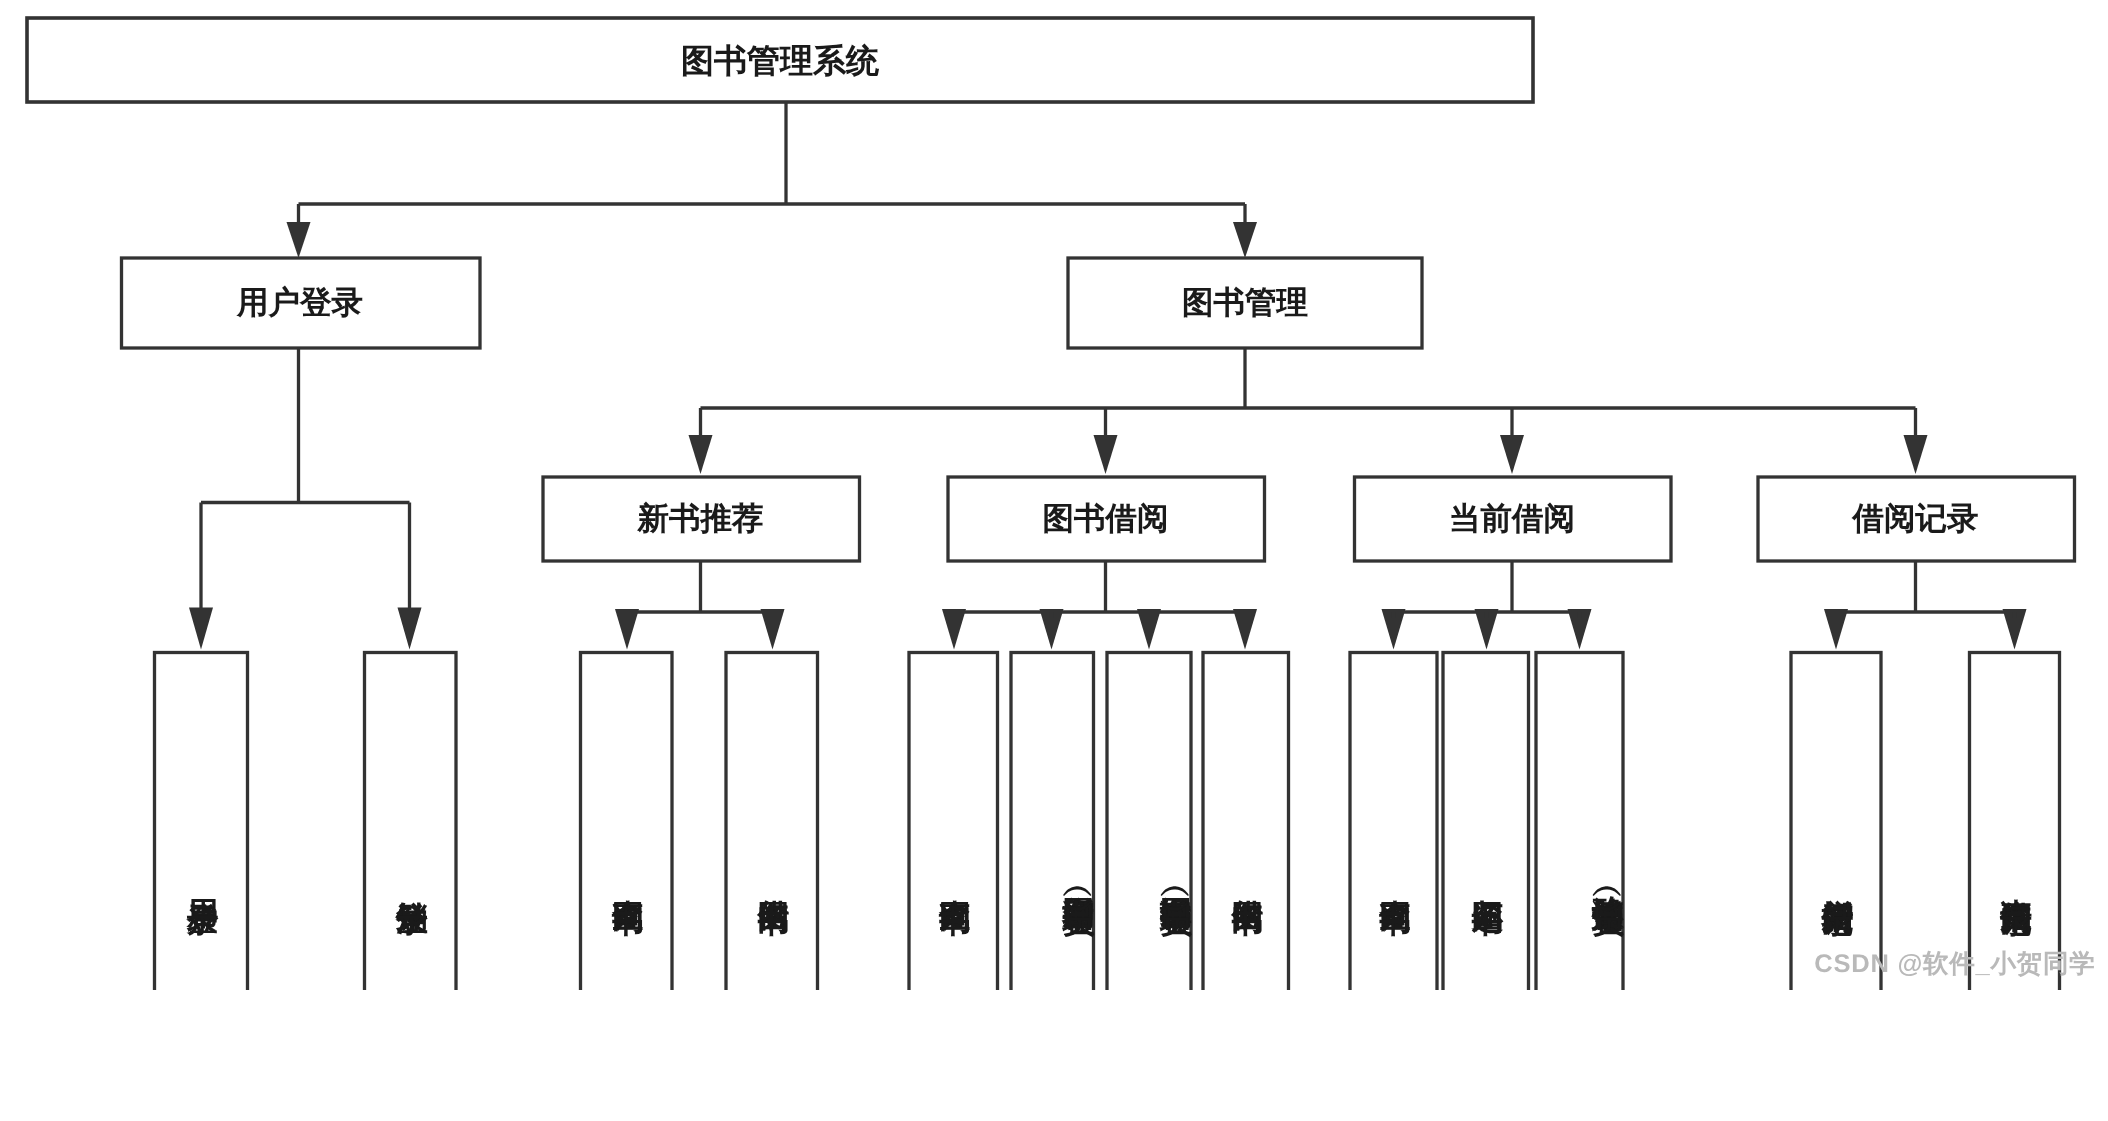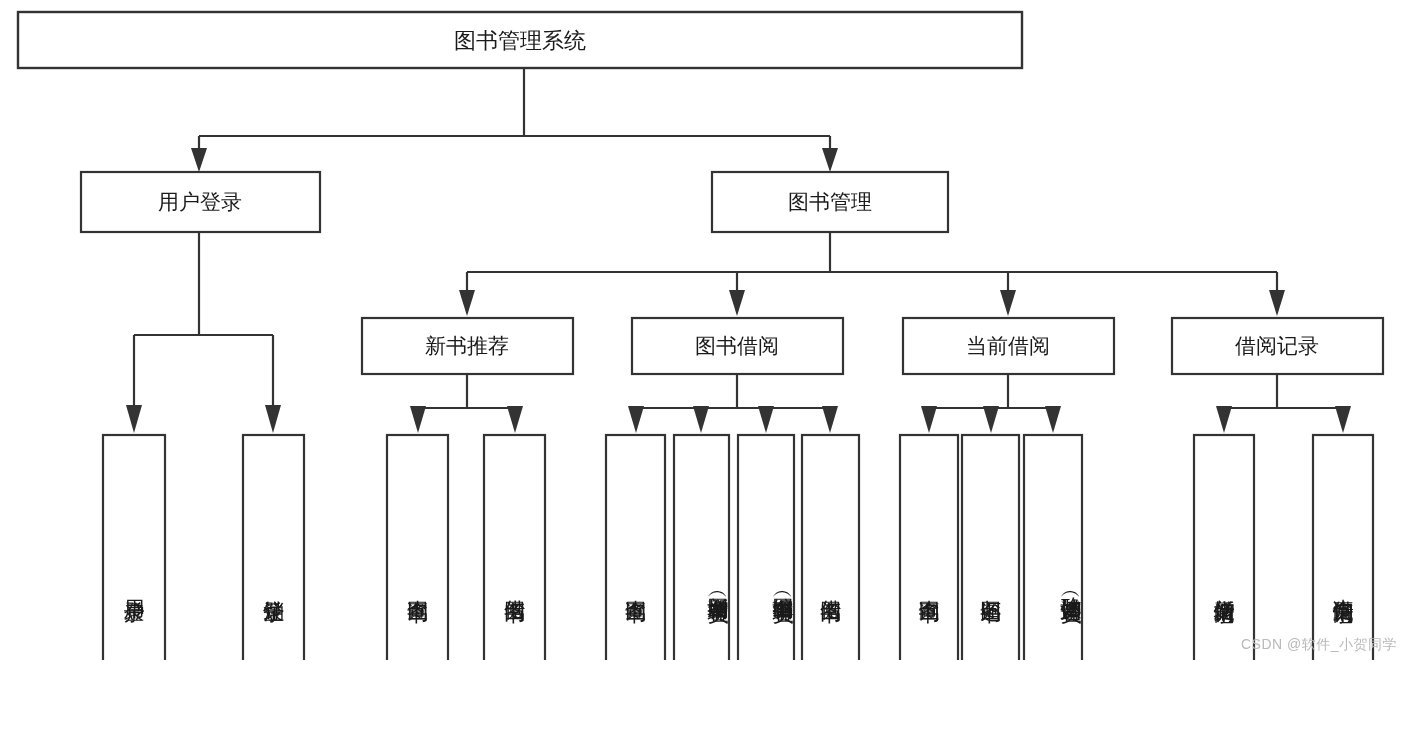--- a/index.html
+++ b/index.html
@@ -10,20 +10,21 @@
   }
   body {
     font-family: "Liberation Sans", "DejaVu Sans", sans-serif;
   }
   #diagram-root {
     position: relative;
     width: 1405px;
     height: 660px;
     background: #ffffff;
     overflow: hidden;
+    font-weight: bold;
   }
   svg#diagram-svg {
     position: absolute;
     left: 0;
     top: 0;
     width: 1405px;
     height: 747px;
     display: block;
   }
   .node-box {
@@ -69,21 +70,21 @@
     letter-spacing: 1px;
     color: #1a1a1a;
     white-space: nowrap;
     pointer-events: none;
   }
   .watermark {
     position: absolute;
     right: 8px;
     bottom: 6px;
     font-family: "Liberation Sans", "DejaVu Sans", sans-serif;
-    font-size: 14px;
+    font-size: 17px;
     color: #b9b9b9;
     letter-spacing: 0.5px;
     user-select: none;
   }
 </style>
 </head>
 <body>
 
 <div id="diagram-root">
 

